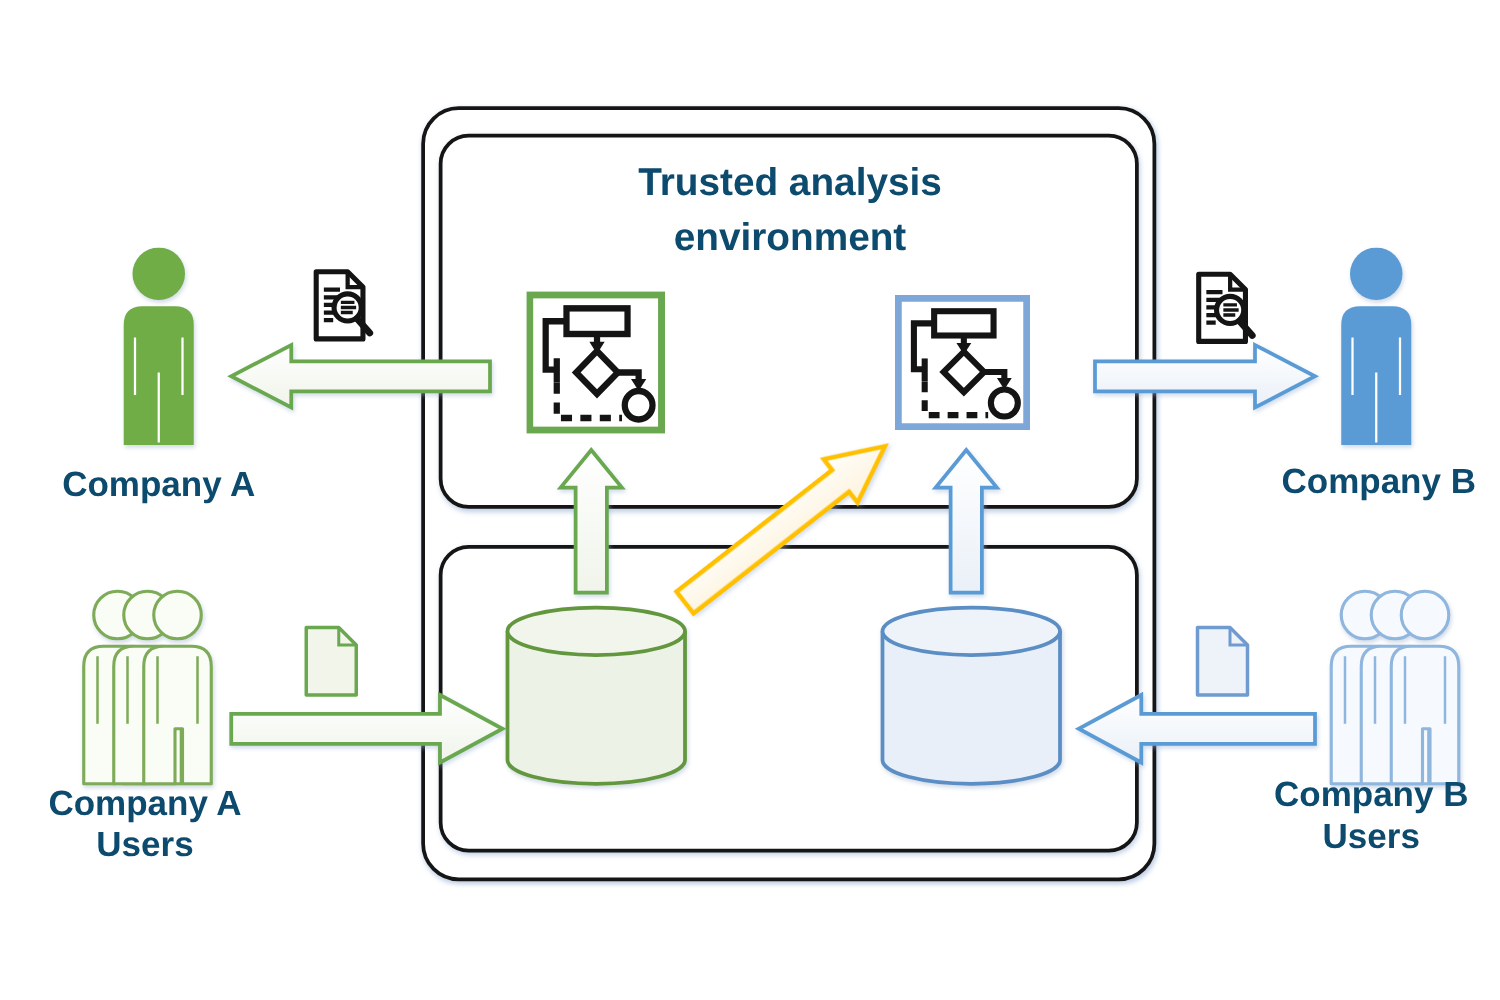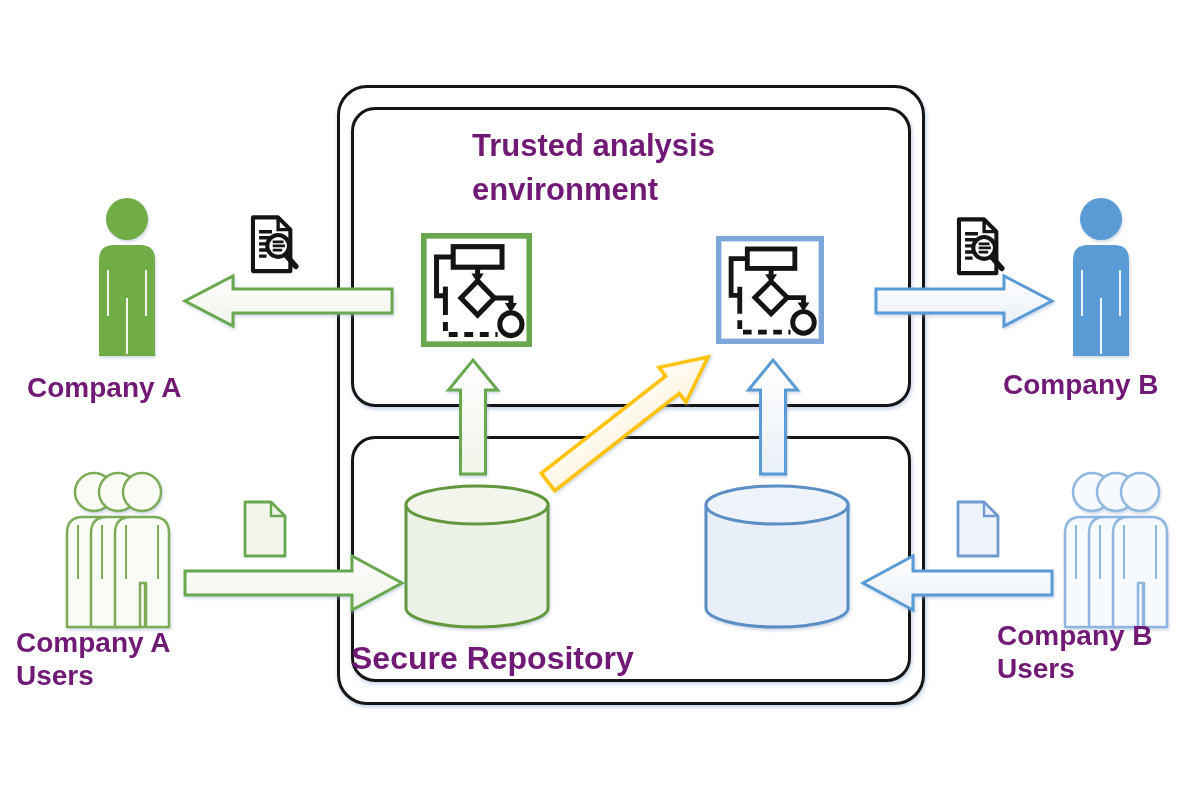--- a/index.html
+++ b/index.html
@@ -5,21 +5,21 @@
   html,body{margin:0;padding:0;background:#fff;}
   .stage{position:relative;width:1200px;height:800px;background:#fff;overflow:hidden;
          font-family:"Liberation Sans",sans-serif;}
   .box{position:absolute;box-sizing:border-box;background:#fff;border:3px solid #151515;}
   .outer-box{left:337px;top:85px;width:588px;height:620px;border-radius:30px;
              box-shadow:1px 2px 4px rgba(130,160,205,.55);}
   .top-box{left:351px;top:107px;width:560px;height:300px;border-radius:24px;
            box-shadow:1px 2px 4px rgba(130,160,205,.5);}
   .bottom-box{left:351px;top:436px;width:560px;height:246px;border-radius:24px;
               box-shadow:1px 2px 4px rgba(130,160,205,.5);}
-  .lbl{position:absolute;color:#701a75;font-weight:bold;text-align:left;}
+  .lbl{position:absolute;color:#0c4a6e;font-weight:bold;text-align:center;}
   .title{left:472px;top:124px;width:320px;font-size:31px;line-height:44px;}
   .repo{left:351px;top:640px;width:560px;font-size:32px;}
   .name-a{left:27px;top:372px;width:200px;font-size:28px;}
   .name-b{left:1003px;top:369px;width:200px;font-size:28px;}
   .users-a{left:16px;top:626px;width:200px;font-size:28px;line-height:33px;}
   .users-b{left:997px;top:619px;width:200px;font-size:28px;line-height:33px;}
   .abs{position:absolute;}
   .shadowed{filter:drop-shadow(1.5px 2px 1.5px rgba(150,170,200,.45));}
   .arrows{position:absolute;left:0;top:0;width:1200px;height:800px;pointer-events:none;}
   .arrows path{filter:drop-shadow(1.5px 2px 1.5px rgba(150,175,210,.45));}
@@ -143,21 +143,20 @@
     <path d="M392,289 L233,289 L233,276 L185,301 L233,326 L233,313 L392,313 Z" fill="url(#gGreen)" stroke="#6aa84f" stroke-width="3"></path>
     <path d="M876,289 L1004,289 L1004,276 L1052,301 L1004,326 L1004,313 L876,313 Z" fill="url(#gBlue)" stroke="#5B9BD5" stroke-width="3"></path>
     <path d="M460.5,474 V390 H448.5 L473,360 L497.5,390 H485.5 V474 Z" fill="url(#gGreen)" stroke="#6aa84f" stroke-width="3"></path>
     <path d="M760.5,474 V390 H748.5 L773,360 L797.5,390 H785.5 V474 Z" fill="url(#gBlue)" stroke="#5B9BD5" stroke-width="3"></path>
     <path d="M185,571 L352,571 L352,556 L402,583 L352,610 L352,595 L185,595 Z" fill="url(#gGreen)" stroke="#6aa84f" stroke-width="3"></path>
     <path d="M1052,571 L913,571 L913,556 L863,583 L913,610 L913,595 L1052,595 Z" fill="url(#gBlue)" stroke="#5B9BD5" stroke-width="3"></path>
     <path transform="translate(548 482) rotate(-38)" d="M0,-11 L158,-11 L158,-22 L203,0 L158,22 L158,11 L0,11 Z" fill="url(#gYellow)" stroke="#FFC000" stroke-width="3.5"></path>
   </svg>
 
   <div class="lbl title">Trusted analysis environment</div>
-  <div class="lbl repo">Secure Repository</div>
   <div class="lbl name-a">Company A</div>
   <div class="lbl name-b">Company B</div>
   <div class="lbl users-a">
     <div>Company A</div>
     <div>Users</div>
   </div>
   <div class="lbl users-b">
     <div>Company B</div>
     <div>Users</div>
   </div>

